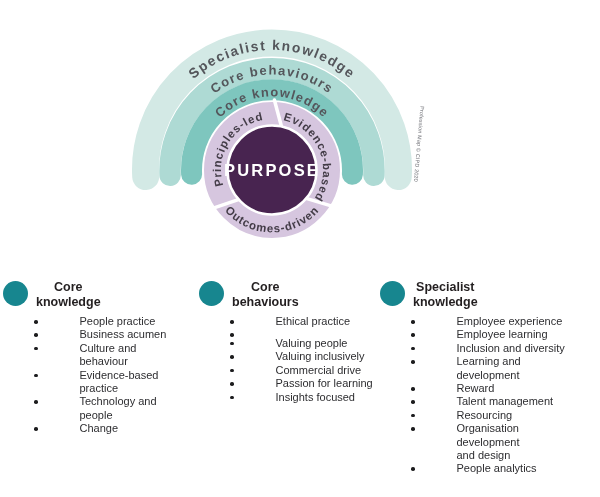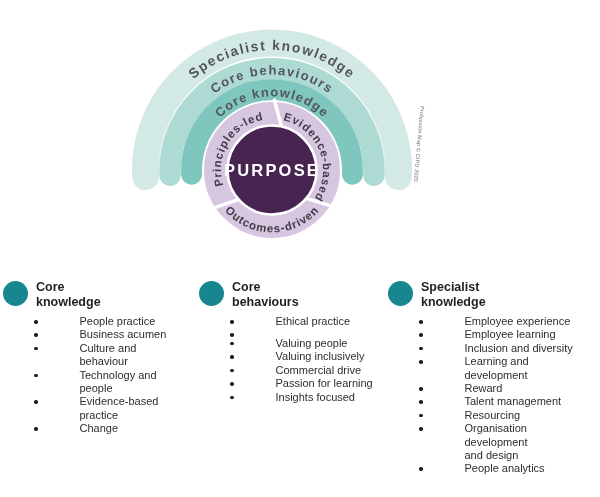--- a/index.html
+++ b/index.html
@@ -17,22 +17,22 @@
   .arc-label-2{font-size:12.8px;letter-spacing:1.2px;}
   .ring-label{font-weight:bold;fill:#433c47;font-size:11.4px;letter-spacing:0.9px;}
   .purpose-text{font-weight:bold;font-size:16.5px;letter-spacing:2.2px;}
   .credit-text{font-size:5.4px;fill:#6f7076;letter-spacing:0.2px;}
   .slit{stroke:#ffffff;stroke-width:3.5;stroke-linecap:round;fill:none;}
 
   
   .col{position:absolute;top:280px;}
   #col-0{left:3px;width:172px;}
   #col-1{left:199px;width:178px;}
-  #col-2{left:388px;width:186px;}
-  .col-head{display:flex;align-items:flex-start;}
+  #col-2{left:380px;width:186px;}
+  .col-head{display:flex;align-items:flex-start;text-align:center;}
   .col-marker{flex:none;width:25px;height:25px;margin-top:1px;}
   .col-title{margin:0 0 0 8px;font-size:12.5px;line-height:15px;font-weight:bold;
              color:#231f20;white-space:pre-line;}
   .col-list{list-style:none;margin:5px 0 0 31px;padding:0;}
   .col-list li{display:flex;font-size:11px;line-height:13.4px;color:#2d2d30;}
   .dot{flex:none;width:3.5px;height:3.5px;border-radius:50%;background:#1c1c1e;
        margin:5px 6px 0 0;}
   .li-text{white-space:pre-line;margin-left:36px;}
 </style>
 </head>
@@ -104,25 +104,25 @@
           <span class="dot"></span>
           <span class="li-text">Business acumen</span>
         </li>
       <li>
           <span class="dot"></span>
           <span class="li-text">Culture and
 behaviour</span>
         </li>
       <li>
           <span class="dot"></span>
+          <span class="li-text">Evidence-based practice</span>
+        </li>
+      <li>
+          <span class="dot"></span>
           <span class="li-text">Technology and people</span>
-        </li>
-      <li>
-          <span class="dot"></span>
-          <span class="li-text">Evidence-based practice</span>
         </li>
       <li>
           <span class="dot"></span>
           <span class="li-text">Change</span>
         </li>
     </ul>
   </div>
 
   <div class="col" id="col-1">
     <div class="col-head">

